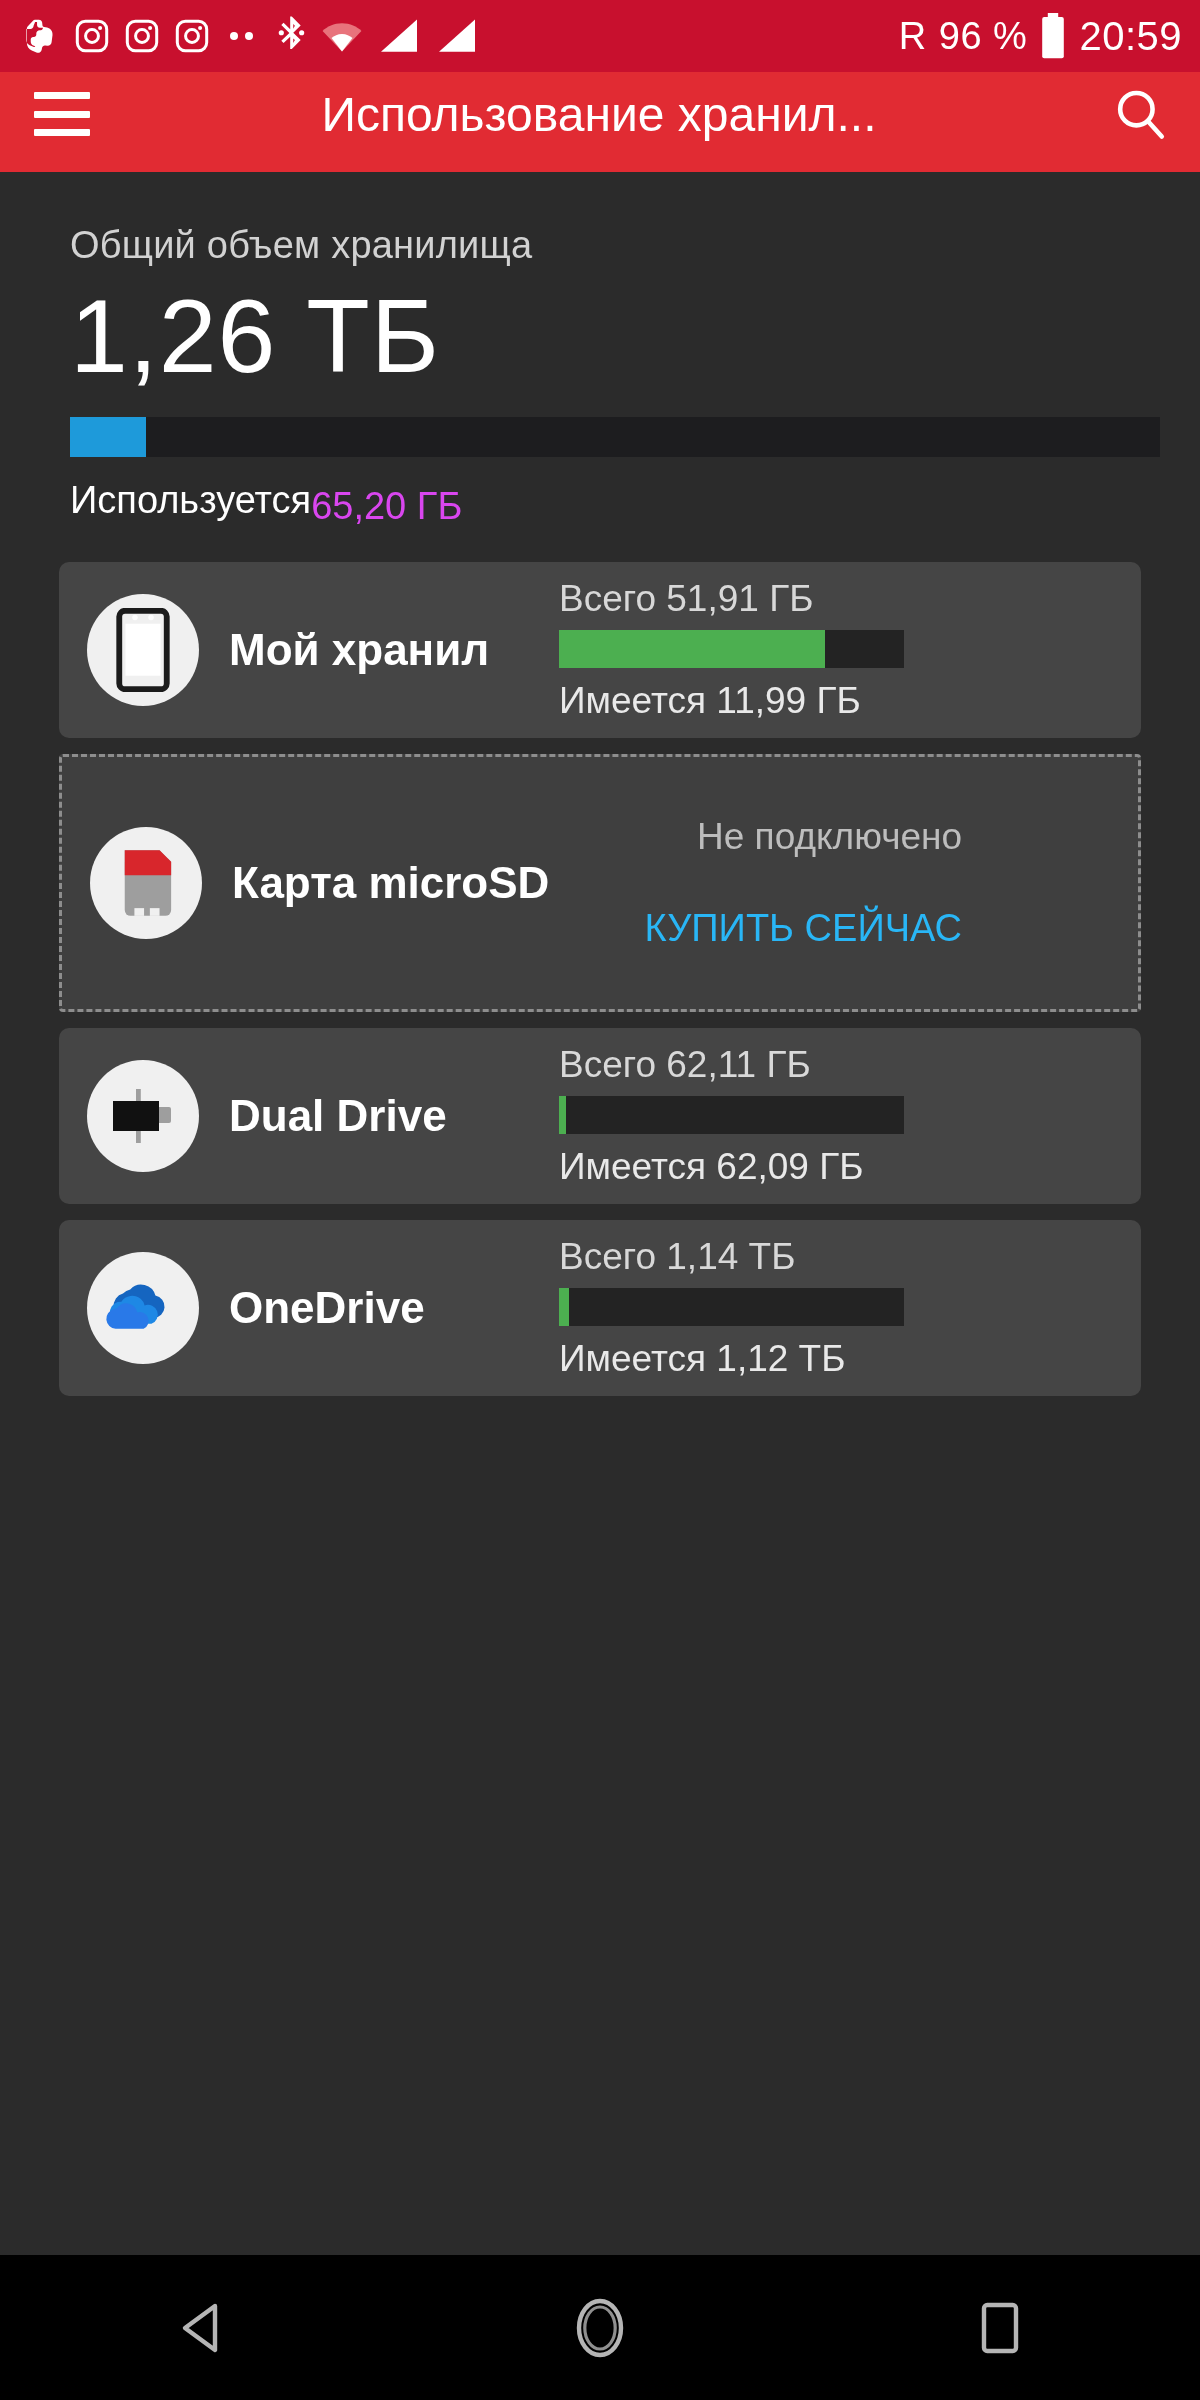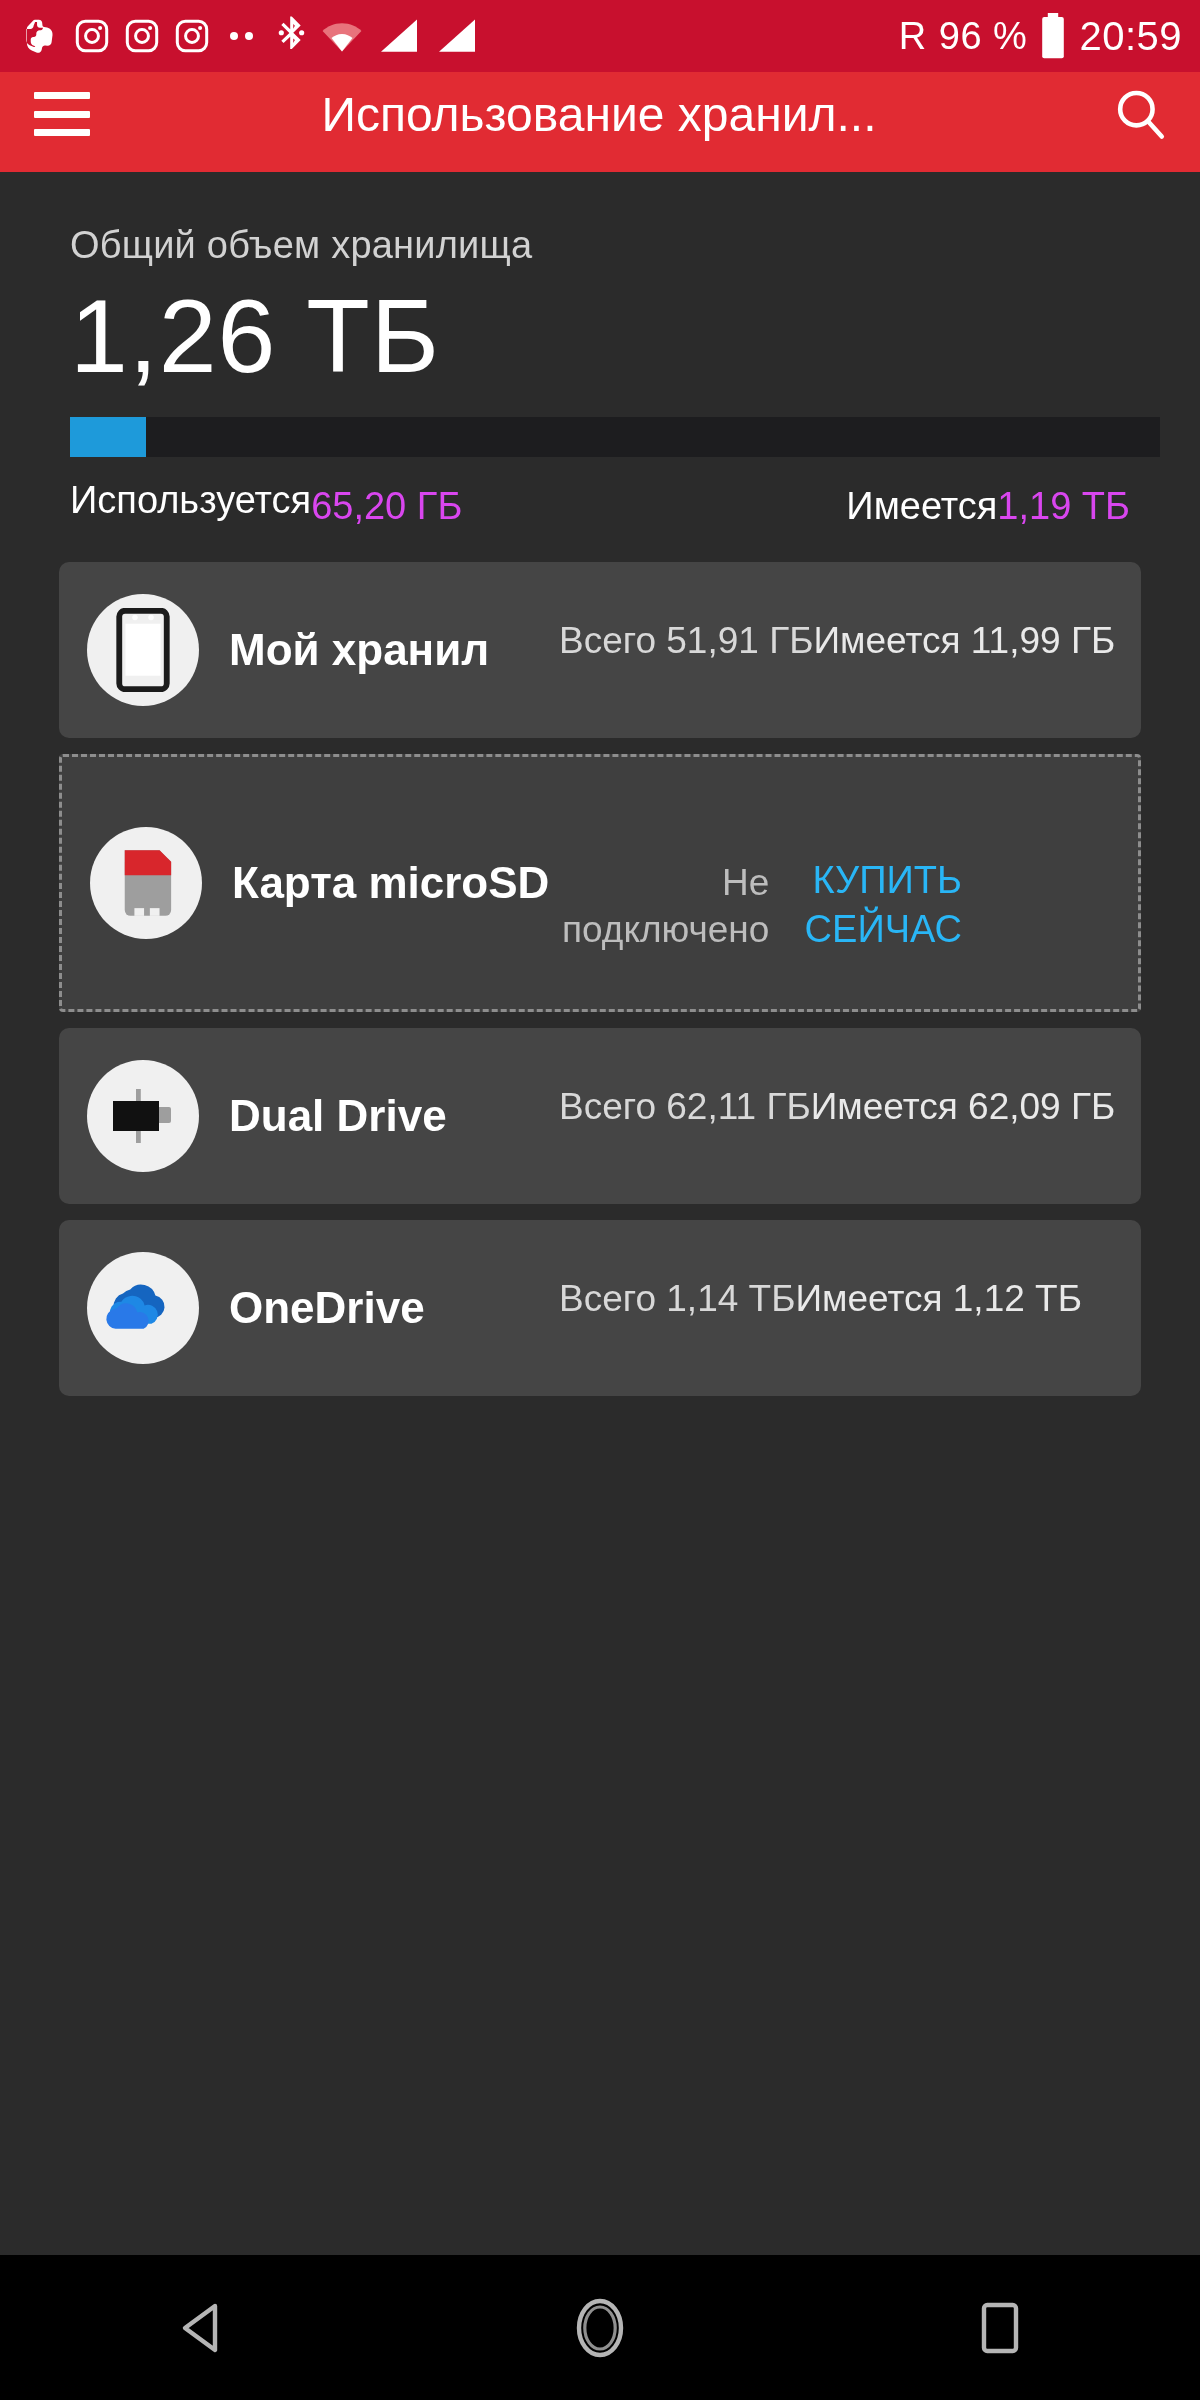--- a/index.html
+++ b/index.html
@@ -67,21 +67,21 @@
     background: #3f3f3f; border: 3px dashed #8d8d8d; border-radius: 4px; min-height: 258px;
   }
   .card-icon {
     width: 112px; height: 112px; border-radius: 50%; background: #f0f0f0;
     display: flex; align-items: center; justify-content: center; flex: 0 0 112px;
   }
   .card-name {
     font-size: 44px; color: #ffffff; font-weight: bold; margin-left: 30px;
     flex: 1 1 auto; line-height: 1.18; max-width: 330px;
   }
-  .card-meta { width: 420px; display: flex; flex-direction: row; align-items: flex-start; }
+  .card-meta { width: 420px; display: flex; flex-direction: column; align-items: flex-start; }
   .card-meta .meta-top { font-size: 37px; color: #d8d8d8; white-space: nowrap; }
   .card-meta .meta-bot { font-size: 37px; color: #e9e9e9; white-space: nowrap; }
   .meta-bar { width: 345px; height: 38px; background: #232323; margin: 10px 0 12px 0; display: flex; overflow: hidden; }
   .meta-bar-fill { height: 100%; background: #4caf50; }
   .card-meta.sd { align-items: flex-end; text-align: right; width: 400px; justify-content: flex-end; }
   .sd-status { font-size: 37px; color: #bdbdbd; line-height: 1.28; }
   .sd-buy { font-size: 38px; color: #29b6f6; line-height: 1.28; margin-top: 44px; cursor: pointer; }
 
   
   .navbar {
@@ -185,24 +185,20 @@
       <div class="summary-label">Общий объем хранилища</div>
       <div class="summary-total">1,26 ТБ</div>
       <div class="total-bar">
         <div class="total-bar-fill" style="width: 7%; background: rgb(30, 154, 218);"></div>
       </div>
       <div class="summary-row">
         <div class="summary-col">
           <span class="summary-cap">Используется</span>
           <span class="summary-val">65,20 ГБ</span>
         </div>
-        <div class="summary-col right">
-          <span class="summary-cap">Имеется</span>
-          <span class="summary-val">1,19 ТБ</span>
-        </div>
       </div>
     </div>
 
     <div class="cards">
 
       <div class="card">
         <div class="card-icon">
           <svg width="56" height="84" viewBox="0 0 30 46">
               <rect x="2" y="1.5" width="26" height="43" rx="3.2" fill="none" stroke="#1b1b1b" stroke-width="3.2"></rect>
               <rect x="5.4" y="8.6" width="19.2" height="28.5" fill="#fff"></rect>

